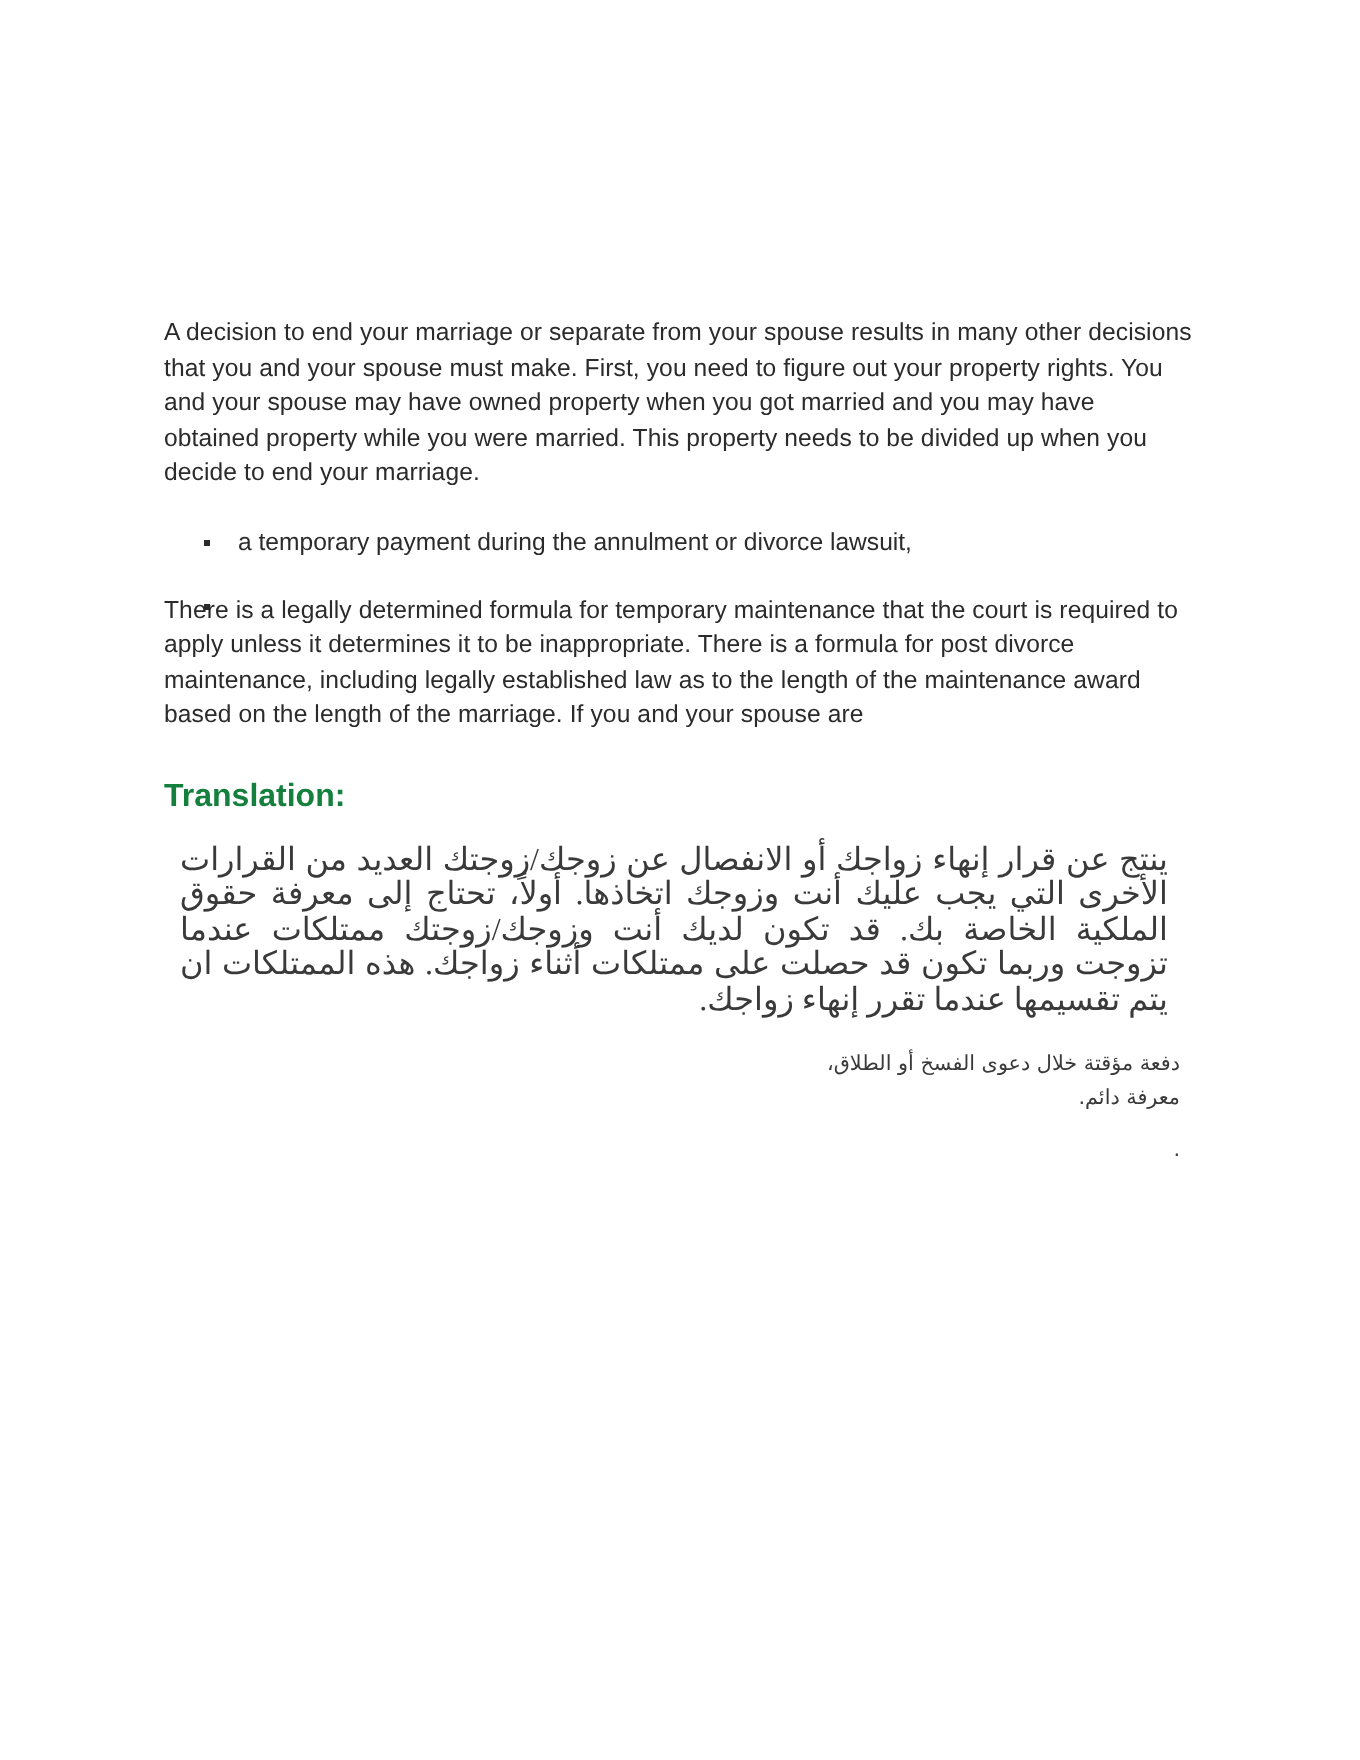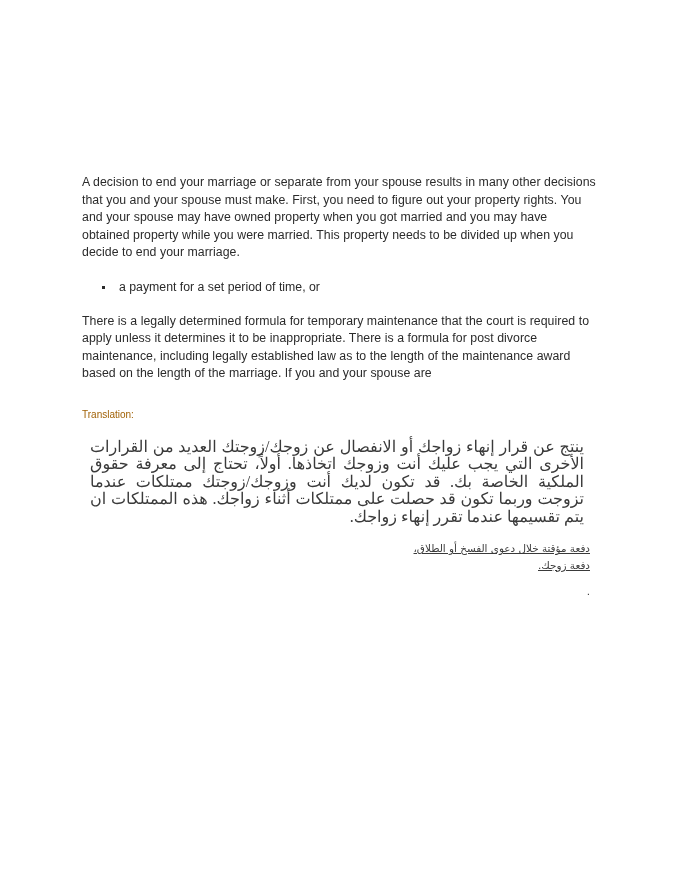--- a/index.html
+++ b/index.html
@@ -8,21 +8,20 @@
     background: #ffffff;
   }
   .page {
     position: relative;
     width: 680px;
     height: 736px;
     background: #ffffff;
     overflow: hidden;
     font-family: "Liberation Sans", sans-serif;
     color: #231f20;
-    margin-top: 16px;
   }
   .content {
     position: absolute;
     left: 82px;
     top: 158px;
     width: 516px;
   }
   p.para {
     margin: 0 0 17px 0;
     font-size: 12.3px;
@@ -54,24 +53,24 @@
     position: absolute;
     left: 20px;
     top: 7px;
     width: 3.2px;
     height: 3.2px;
     background: #2b2b2b;
     display: block;
   }
   .translation-heading {
     margin: 24px 0 15px 0;
-    font-size: 10px;
+    font-size: 16px;
     line-height: 16px;
-    color: #a16207;
-    font-weight: normal;
+    color: #15803d;
+    font-weight: bold;
   }
   .arabic-block {
     direction: rtl;
     text-align: justify;
     font-family: Liberation Serif, serif;
     font-size: 16px;
     line-height: 17.5px;
     color: #3a3a3a;
     margin: 0 0 15px 0;
     padding-right: 14px;
@@ -86,21 +85,20 @@
     font-family: "DejaVu Sans", sans-serif;
     font-size: 10.4px;
     line-height: 16.5px;
     color: #3a3a3a;
     margin: 6px 0 0 0;
     padding: 0 8px 0 0;
     list-style: none;
   }
   .arabic-list li {
     margin: 0;
-    text-decoration: underline;
   }
   .arabic-tail {
     direction: rtl;
     text-align: right;
     font-family: "DejaVu Sans", sans-serif;
     font-size: 10.4px;
     line-height: 16.5px;
     color: #3a3a3a;
     margin: 10px 0 0 0;
     padding: 0 8px 0 0;
@@ -111,35 +109,35 @@
 
 <div class="page">
   <div class="content">
 
     <p class="para">A decision to end your marriage or separate from your spouse results in many other decisions that you and your spouse must make. First, you need to figure out your property rights. You and your spouse may have owned property when you got married and you may have obtained property while you were married. This property needs to be divided up when you decide to end your marriage.</p>
 
 
     <ul class="bullets">
       <li>
         <span class="dot"></span>
+        <span>a temporary payment during the annulment or divorce lawsuit,</span>
       </li>
       <li>
         <span class="dot"></span>
-        <span>a payment for a set period of time, or</span>
       </li>
     </ul>
 
     <p class="para">There is a legally determined formula for temporary maintenance that the court is required to apply unless it determines it to be inappropriate. There is a formula for post divorce maintenance, including legally established law as to the length of the maintenance award based on the length of the marriage. If you and your spouse are</p>
 
     <div class="translation-heading">Translation:</div>
 
     <div class="arabic-block" lang="ar" dir="rtl">ينتج عن قرار إنهاء زواجك أو الانفصال عن زوجك/زوجتك العديد من القرارات الأخرى التي يجب عليك أنت وزوجك اتخاذها. أولاً، تحتاج إلى معرفة حقوق الملكية الخاصة بك. قد تكون لديك أنت وزوجك/زوجتك ممتلكات عندما تزوجت وربما تكون قد حصلت على ممتلكات أثناء زواجك. هذه الممتلكات ان يتم تقسيمها عندما تقرر إنهاء زواجك.</div>
 
 
     <ul class="arabic-list" lang="ar" dir="rtl">
       <li>دفعة مؤقتة خلال دعوى الفسخ أو الطلاق،</li>
-      <li>دفعة زوجك.</li>
+      <li>معرفة دائم.</li>
     </ul>
 
     <div class="arabic-tail" lang="ar" dir="rtl">.</div>
 
   </div>
 </div>
 
 </body></html>

